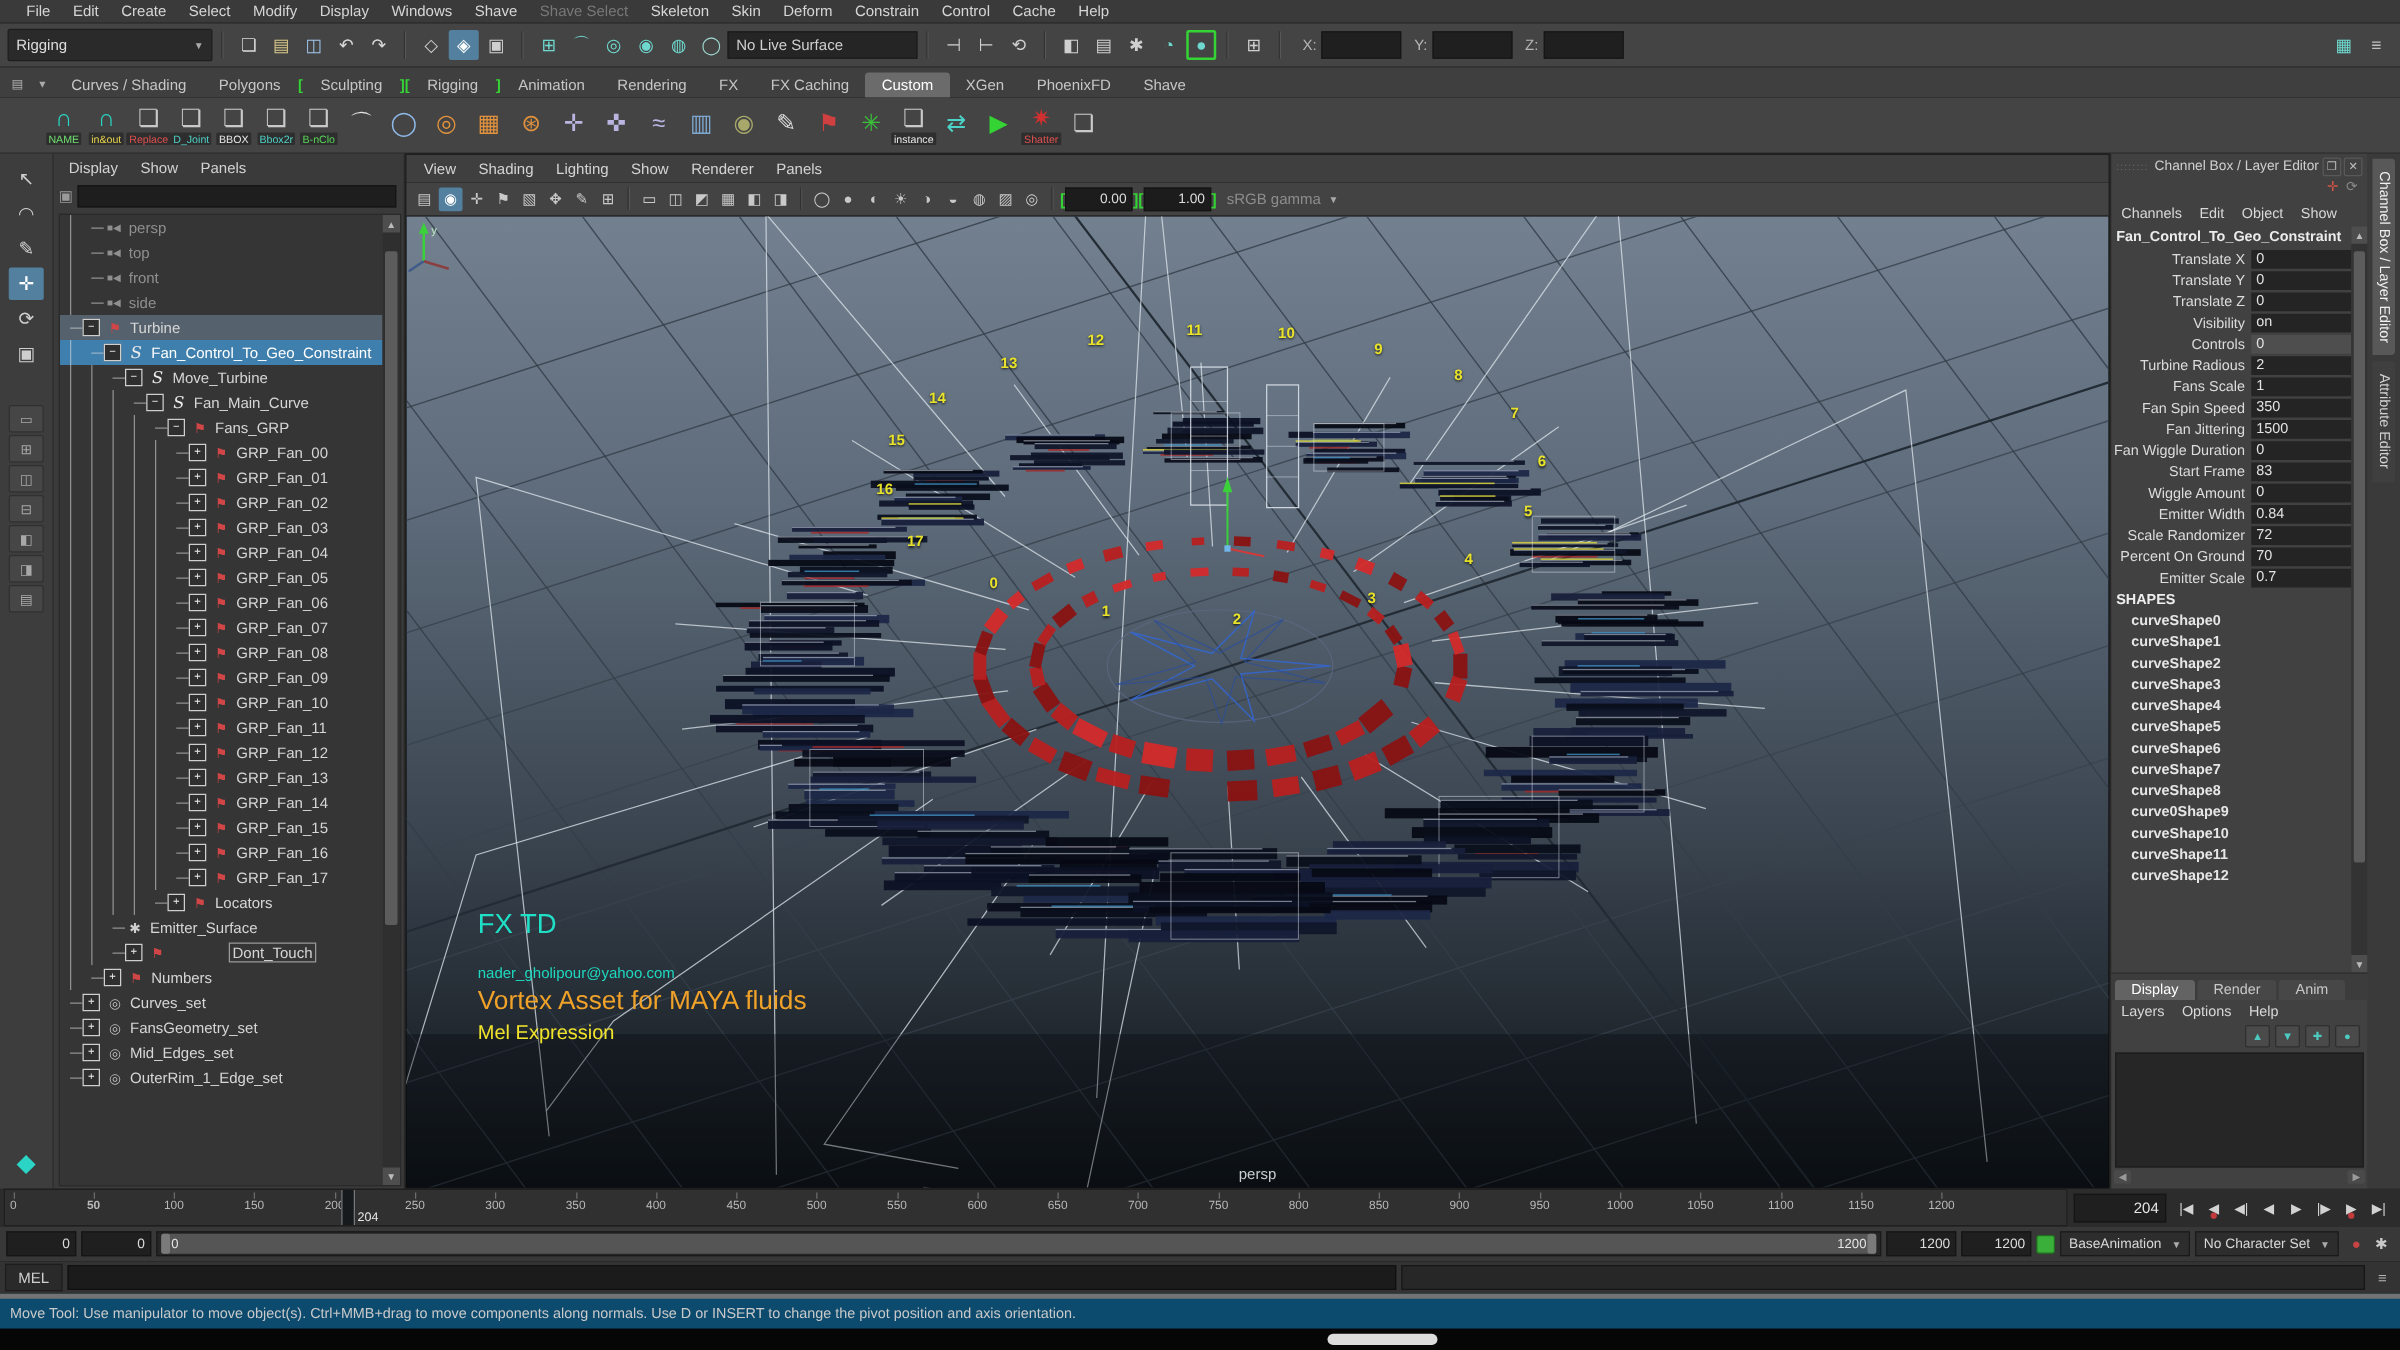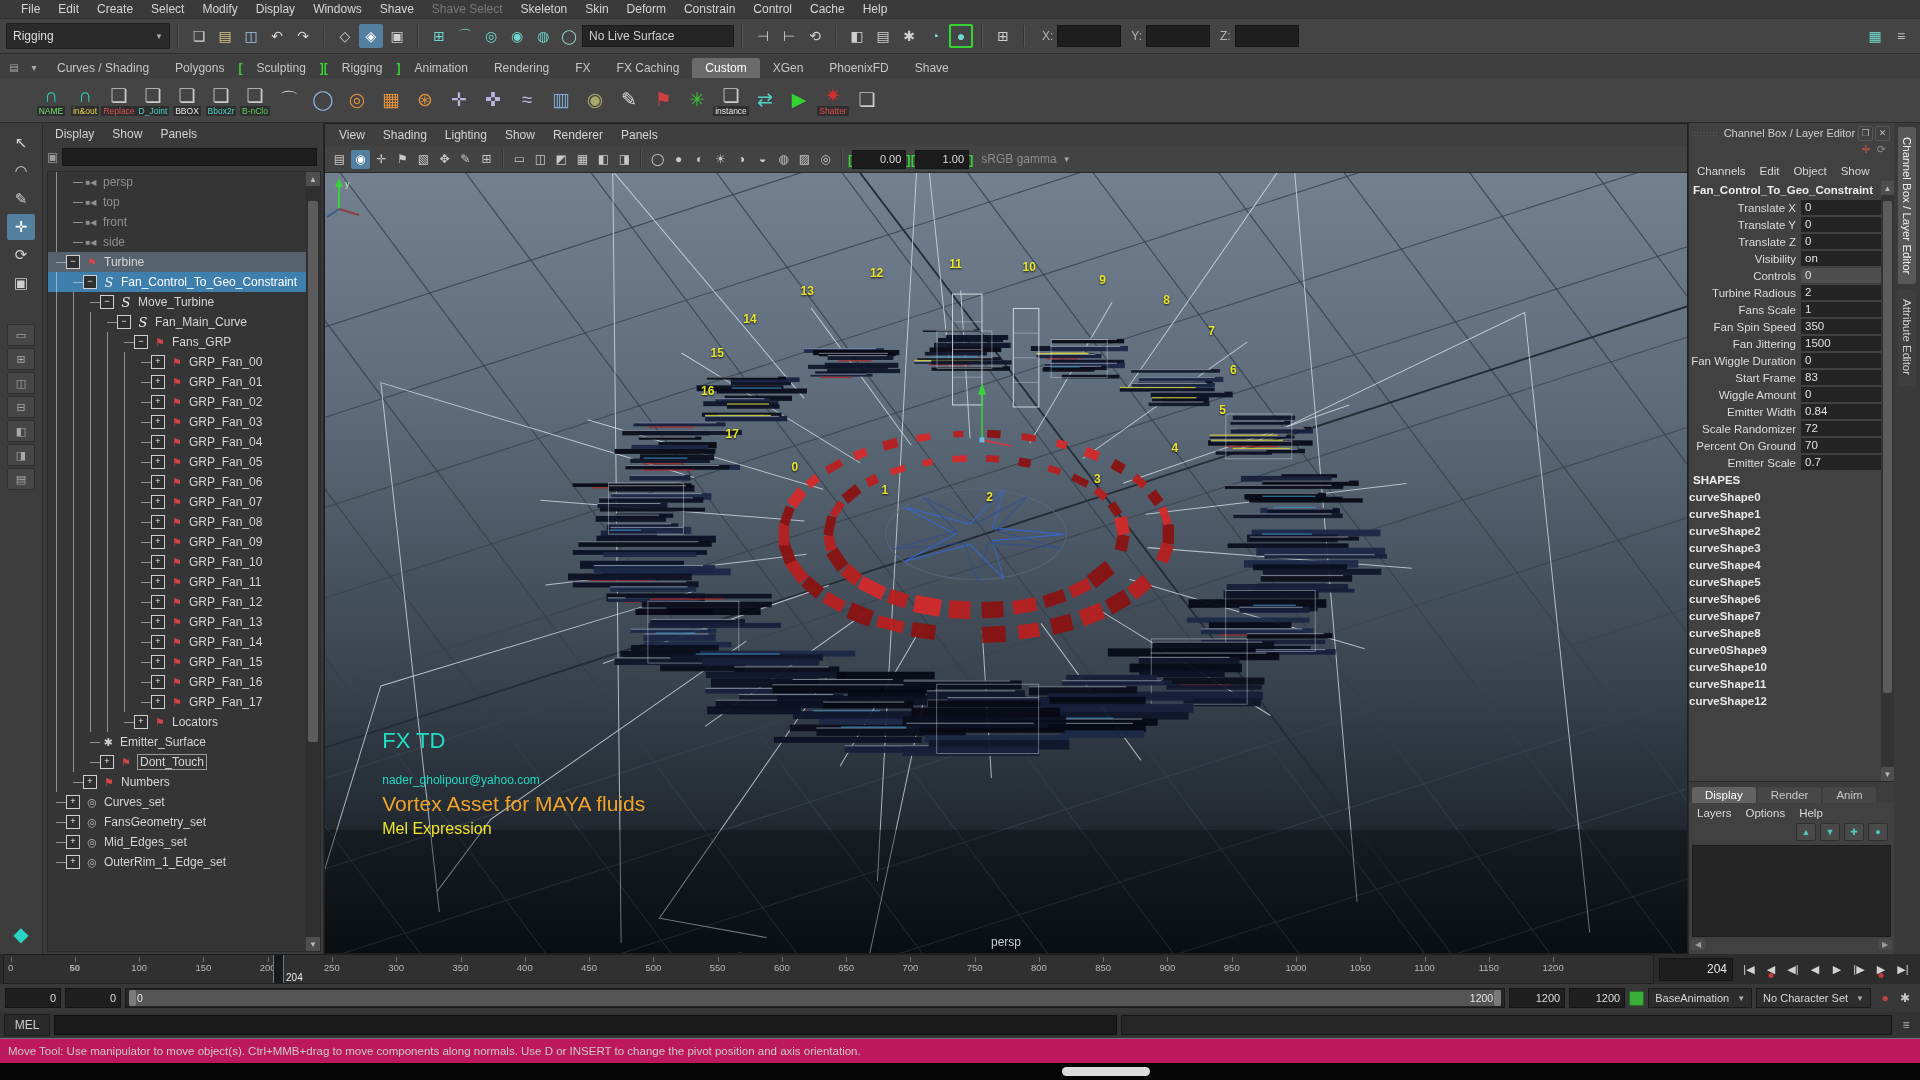--- a/index.html
+++ b/index.html
@@ -57,21 +57,21 @@
   #tree{flex:1;overflow:hidden;position:relative;background:#353535;}
   .trow{height:20px;display:flex;align-items:center;white-space:nowrap;color:#d6d6d6;font-size:12px;}
   .trow.dim{color:#8f8f8f;}
   .trow.hl{background:#55616c;}
   .trow.sel{background:#3f7fae;color:#fff;}
   .guide{width:16px;height:20px;border-left:1px solid rgba(220,220,220,.55);flex:none;}
   .hstub{width:10px;height:1px;background:rgba(220,220,220,.55);flex:none;}
   .expander{width:12px;height:12px;border:1px solid #cfcfcf;background:#2f2f2f;color:#eee;font-size:9px;line-height:10px;text-align:center;flex:none;margin-right:4px;}
   .tree-icon{width:16px;text-align:center;margin-right:4px;flex:none;font-size:11px;}
   .tree-icon.curve{font-style:italic;font-family:"DejaVu Serif",serif;color:#eee;font-size:13px;}
-  .tlabel.framed{outline:1px solid #999;padding:0 2px;}
+  .tlabel.framed{outline:1px solid #999;padding:0 2px;margin-left:46px;}
   #tree-scroll{width:14px;background:#2f2f2f;display:flex;flex-direction:column;flex:none;}
   .scr-btn{height:14px;background:#4e4e4e;color:#bbb;font-size:8px;display:flex;align-items:center;justify-content:center;flex:none;}
   .scr-track{flex:1;position:relative;}
   .scr-thumb{position:absolute;left:2px;right:2px;background:#5c5c5c;border-radius:2px;}
 
   
   #viewport{flex:1;display:flex;flex-direction:column;min-width:0;border:1px solid #1f1f1f;background:#000;}
   #vp-menus{height:22px;background:#3f3f3f;display:flex;align-items:center;gap:18px;padding-left:14px;color:#d4d4d4;flex:none;}
   #vp-toolbar{height:26px;background:#434343;display:flex;align-items:center;padding-left:4px;flex:none;border-bottom:1px solid #2a2a2a;}
   .vp-icon{width:19px;height:19px;margin:0 1px;display:flex;align-items:center;justify-content:center;font-size:12px;color:#c9c9c9;border-radius:2px;}
@@ -96,21 +96,21 @@
   #cb-iconrow{height:18px;display:flex;justify-content:flex-end;gap:6px;padding-right:8px;flex:none;}
   #cb-menus{height:20px;display:flex;gap:14px;padding-left:8px;align-items:center;color:#d8d8d8;flex:none;}
   #cb-body{flex:1;display:flex;min-height:0;}
   #cb-rows{flex:1;min-width:0;}
   #cb-objname{height:18px;color:#ececec;font-weight:bold;padding-left:4px;line-height:18px;white-space:nowrap;overflow:hidden;}
   .attr-row{height:17px;display:flex;align-items:center;}
   .attr-label{flex:1;text-align:right;padding-right:5px;color:#dcdcdc;white-space:nowrap;}
   .attr-val{width:76px;height:15px;background:#242424;color:#e2e2e2;padding-left:4px;line-height:15px;flex:none;}
   .attr-val.hl{background:#4e4e4e;}
   #cb-shapes-title{height:18px;line-height:18px;color:#eee;font-weight:bold;padding-left:4px;}
-  .shape-row{height:17px;line-height:17px;color:#e6e6e6;font-weight:bold;}
+  .shape-row{height:17px;line-height:17px;padding-left:16px;color:#e6e6e6;font-weight:bold;}
   #cb-scroll{width:13px;background:#333;display:flex;flex-direction:column;flex:none;}
 
   
   #layered{flex:none;display:flex;flex-direction:column;border-top:1px solid #2a2a2a;height:172px;}
   #le-tabs{height:21px;display:flex;align-items:flex-end;padding-left:3px;gap:2px;flex:none;background:#3c3c3c;}
   .le-tab{padding:2px 13px;background:#474747;color:#c8c8c8;border-radius:3px 3px 0 0;font-size:11.5px;}
   .le-tab.active{background:#636363;color:#fff;}
   #le-menus{height:20px;display:flex;gap:14px;align-items:center;padding-left:8px;color:#d8d8d8;flex:none;}
   #le-icons{height:20px;display:flex;justify-content:flex-end;gap:4px;padding-right:6px;flex:none;}
   .le-icon{width:18px;height:16px;background:#4a4a4a;border:1px solid #2f2f2f;border-radius:2px;color:#4ec9c0;font-size:9px;display:flex;align-items:center;justify-content:center;}
@@ -146,21 +146,21 @@
   .dd-field{height:18px;background:#2d2d2d;border:1px solid #1a1a1a;display:flex;align-items:center;padding:0 6px;gap:8px;color:#d8d8d8;font-size:11px;flex:none;}
   .caret{font-size:8px;color:#aaa;}
   .rb-icon{width:20px;height:20px;display:flex;align-items:center;justify-content:center;font-size:12px;flex:none;}
 
   
   #melbar{height:26px;background:#333;display:flex;align-items:center;gap:4px;padding:0 4px;flex:none;}
   #mel-label{width:44px;height:20px;background:#2a2a2a;border:1px solid #1d1d1d;color:#cfcfcf;display:flex;align-items:center;justify-content:center;flex:none;}
   #mel-input{flex:58;height:18px;background:#1b1b1b;border:1px solid #101010;}
   #mel-output{flex:42;height:18px;background:#272727;border:1px solid #161616;}
   #mel-icon{width:20px;height:20px;color:#b5b5b5;display:flex;align-items:center;justify-content:center;flex:none;}
-  #helpbar{height:24px;background:#be185d;display:flex;align-items:center;padding-left:8px;color:#c9c9c9;font-size:11.5px;flex:none;border-top:1px solid #737373;}
+  #helpbar{height:24px;background:#0c4a6e;display:flex;align-items:center;padding-left:8px;color:#c9c9c9;font-size:11.5px;flex:none;border-top:4px solid #737373;}
   #taskbar{height:17px;background:#060606;position:relative;flex:none;}
   #taskbar-pill{position:absolute;left:1062px;top:4px;width:88px;height:9px;background:#dcdcdc;border-radius:5px;}
 </style>
 </head>
 <body>
 
 <div id="app">
 
   <div id="menubar">
       <div class="menu-item">File</div>

